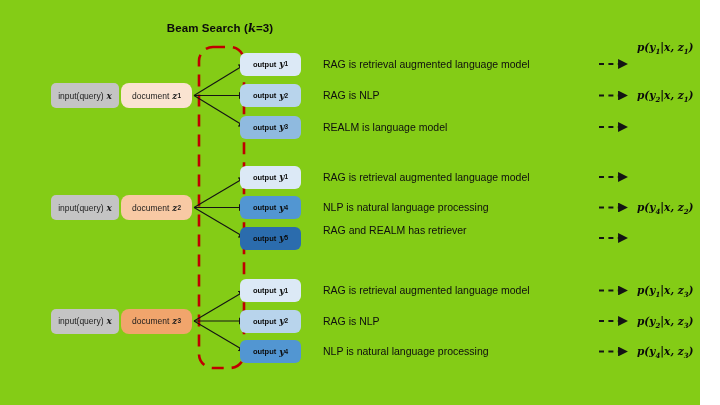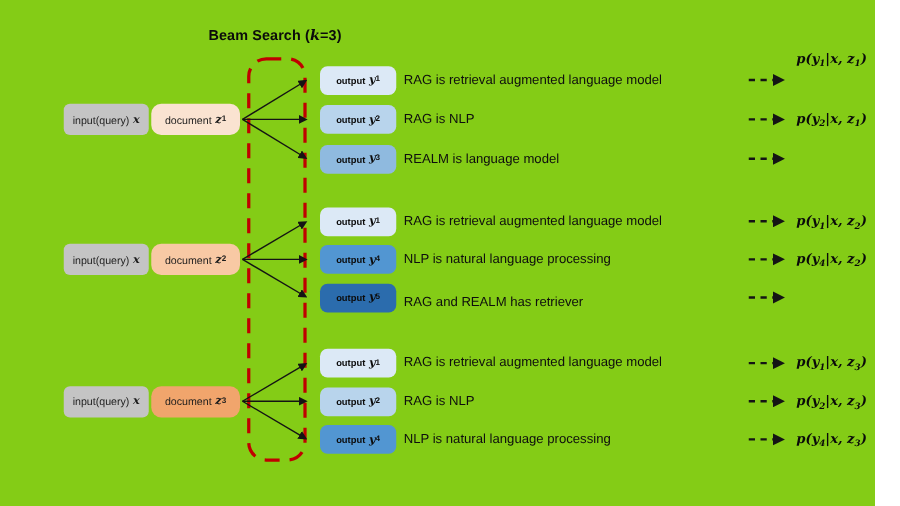--- a/index.html
+++ b/index.html
@@ -12,21 +12,21 @@
     position:absolute;left:150px;top:21px;width:140px;text-align:center;
     font-size:11.5px;font-weight:600;color:#0b0b0b;letter-spacing:.1px;
   }
   .title .kvar{font-family:"DejaVu Serif",serif;font-style:italic;font-weight:700;}
   .box{
     position:absolute;display:flex;align-items:center;justify-content:center;
     box-sizing:border-box;white-space:nowrap;
   }
   .inbox{left:51px;width:68px;height:25px;border-radius:5px;font-size:8.5px;color:#1c1c1c;}
   .docbox{left:121px;width:71px;height:25px;border-radius:8px;font-size:8.5px;color:#1c1c1c;}
-  .outbox{left:256px;width:61px;height:23px;border-radius:6px;font-size:7.5px;font-weight:700;color:#0c0c0c;}
+  .outbox{left:240px;width:61px;height:23px;border-radius:6px;font-size:7.5px;font-weight:700;color:#0c0c0c;}
   .mvar{font-family:"DejaVu Serif",serif;font-style:italic;font-weight:700;margin-left:3px;}
   .inbox .mvar{font-size:9px;}
   .docbox .mvar{font-size:9px;}
   .outbox .mvar{font-size:9px;}
   sub{font-size:6.5px;line-height:0;font-weight:700;}
   .desc{
     position:absolute;left:323px;height:23px;line-height:23px;
     font-size:10.5px;color:#0e0e0e;white-space:nowrap;
   }
   .prob{
@@ -140,23 +140,22 @@
       <sub>4</sub>
     </div>
   <div class="box outbox" style="top: 226.5px; background-color: rgb(43, 108, 173);">
       <span>output</span>
       <span class="mvar">y</span>
       <sub>5</sub>
     </div>
 
   <div class="desc" style="top:165.5px">RAG is retrieval augmented language model</div>
   <div class="desc" style="top:196px">NLP is natural language processing</div>
-  <div class="desc" style="top:231px">RAG and REALM has retriever</div>
+  <div class="desc" style="top:219px">RAG and REALM has retriever</div>
 
-  <div class="prob" style="top:165.5px"><span>p(y</span><sub>1</sub><span>|x, </span><span>z</span><sub>2</sub><span>)</span></div>
   <div class="prob" style="top:196px"><span>p(y</span><sub>4</sub><span>|x, </span><span>z</span><sub>2</sub><span>)</span></div>
 
   <div class="box inbox" style="top: 308.5px; background-color: rgb(196, 196, 196);">
       <span>input(query)</span>
       <span class="mvar">x</span>
     </div>
   <div class="box docbox" style="top: 308.5px; background-color: rgb(241, 165, 108);">
       <span>document</span>
       <span class="mvar">z</span>
       <sub>3</sub>

